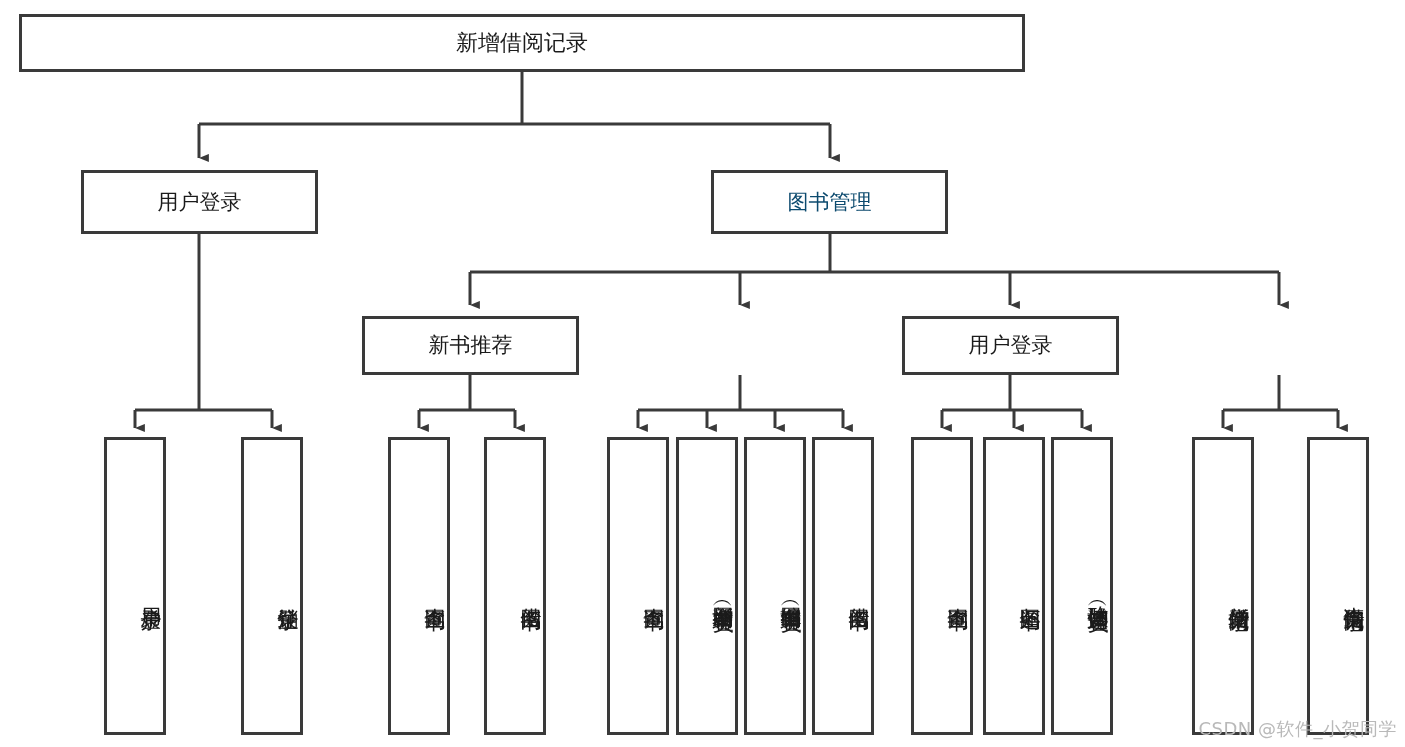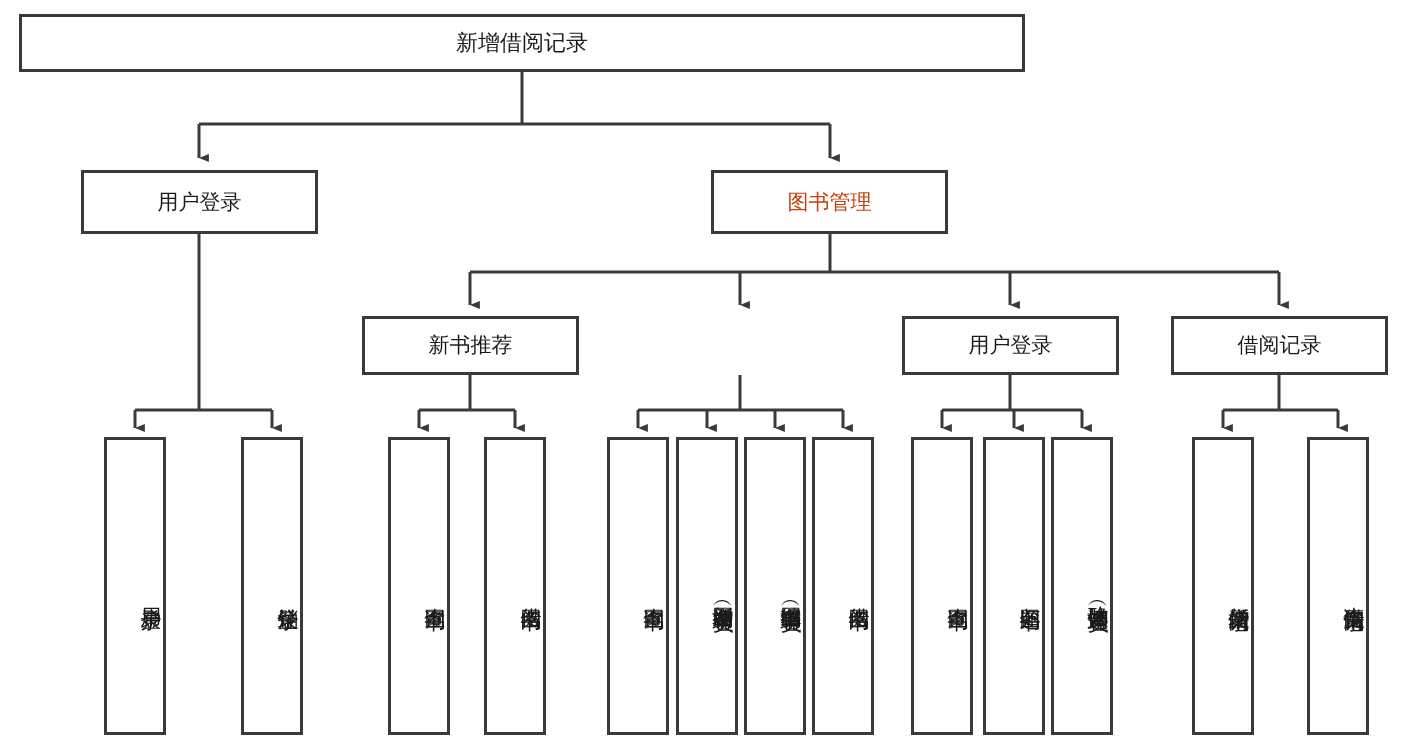--- a/index.html
+++ b/index.html
@@ -120,32 +120,29 @@
     </g>
   </svg>
 
   <div class="node lvl0" style="left: 19px; top: 14px; width: 1006px; height: 58px; border-color: rgb(58, 58, 58); background: rgb(255, 255, 255); color: rgb(27, 27, 27);">
     <span class="lbl">新增借阅记录</span>
   </div>
 
   <div class="node lvl1" style="left: 81px; top: 170px; width: 237px; height: 64px; border-color: rgb(58, 58, 58); background: rgb(255, 255, 255); color: rgb(27, 27, 27);">
     <span class="lbl">用户登录</span>
   </div>
-  <div class="node lvl1" style="left: 711px; top: 170px; width: 237px; height: 64px; border-color: rgb(58, 58, 58); background: rgb(255, 255, 255); color: #c2410c;">
+  <div class="node lvl1" style="left: 711px; top: 170px; width: 237px; height: 64px; border-color: rgb(58, 58, 58); background: rgb(255, 255, 255); color: #0c4a6e;">
     <span class="lbl">图书管理</span>
   </div>
 
   <div class="node lvl2" style="left: 362px; top: 316px; width: 217px; height: 59px; border-color: rgb(58, 58, 58); background: rgb(255, 255, 255); color: rgb(27, 27, 27);">
     <span class="lbl">新书推荐</span>
   </div>
   <div class="node lvl2" style="left: 902px; top: 316px; width: 217px; height: 59px; border-color: rgb(58, 58, 58); background: rgb(255, 255, 255); color: rgb(27, 27, 27);">
     <span class="lbl">用户登录</span>
-  </div>
-  <div class="node lvl2" style="left: 1171px; top: 316px; width: 217px; height: 59px; border-color: rgb(58, 58, 58); background: rgb(255, 255, 255); color: rgb(27, 27, 27);">
-    <span class="lbl">借阅记录</span>
   </div>
 
   <div class="node leaf" style="left: 104px; top: 437px; width: 62px; height: 298px; border-color: rgb(58, 58, 58); background: rgb(255, 255, 255); color: rgb(27, 27, 27);">
     <span class="lbl">用户登录</span>
   </div>
   <div class="node leaf" style="left: 241px; top: 437px; width: 62px; height: 298px; border-color: rgb(58, 58, 58); background: rgb(255, 255, 255); color: rgb(27, 27, 27);">
     <span class="lbl">注销登录</span>
   </div>
   <div class="node leaf" style="left: 388px; top: 437px; width: 62px; height: 298px; border-color: rgb(58, 58, 58); background: rgb(255, 255, 255); color: rgb(27, 27, 27);">
     <span class="lbl">查询图书</span>
@@ -174,13 +171,14 @@
   <div class="node leaf" style="left: 1051px; top: 437px; width: 62px; height: 298px; border-color: rgb(58, 58, 58); background: rgb(255, 255, 255); color: rgb(27, 27, 27);">
     <span class="lbl">确认归还（管理员）</span>
   </div>
   <div class="node leaf" style="left: 1192px; top: 437px; width: 62px; height: 298px; border-color: rgb(58, 58, 58); background: rgb(255, 255, 255); color: rgb(27, 27, 27);">
     <span class="lbl">新增借阅记录</span>
   </div>
   <div class="node leaf" style="left: 1307px; top: 437px; width: 62px; height: 298px; border-color: rgb(58, 58, 58); background: rgb(255, 255, 255); color: rgb(27, 27, 27);">
     <span class="lbl">查询借阅记录</span>
   </div>
 
+  <div class="watermark" style="color: rgb(185, 185, 185);">CSDN @软件_小贺同学</div>
 </div>
 
 </body></html>

